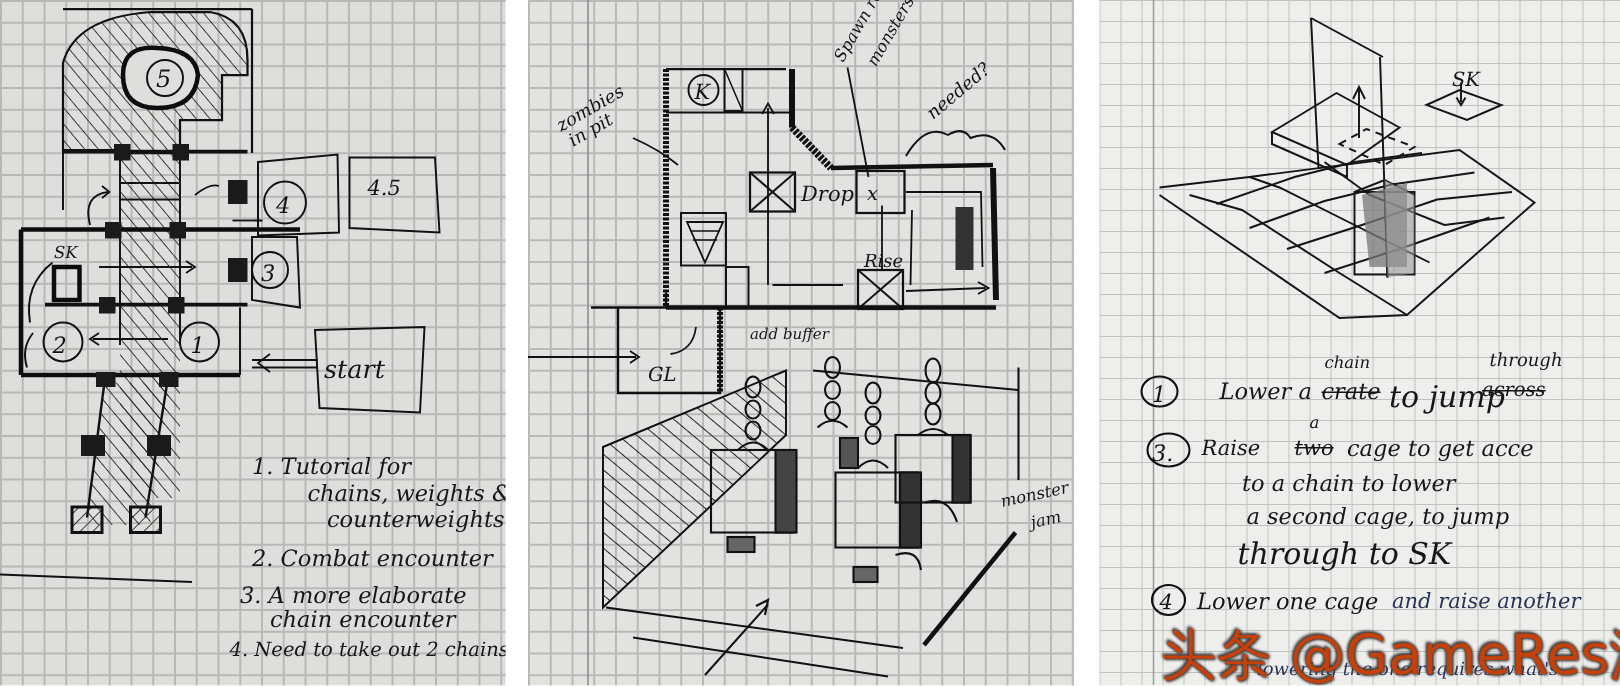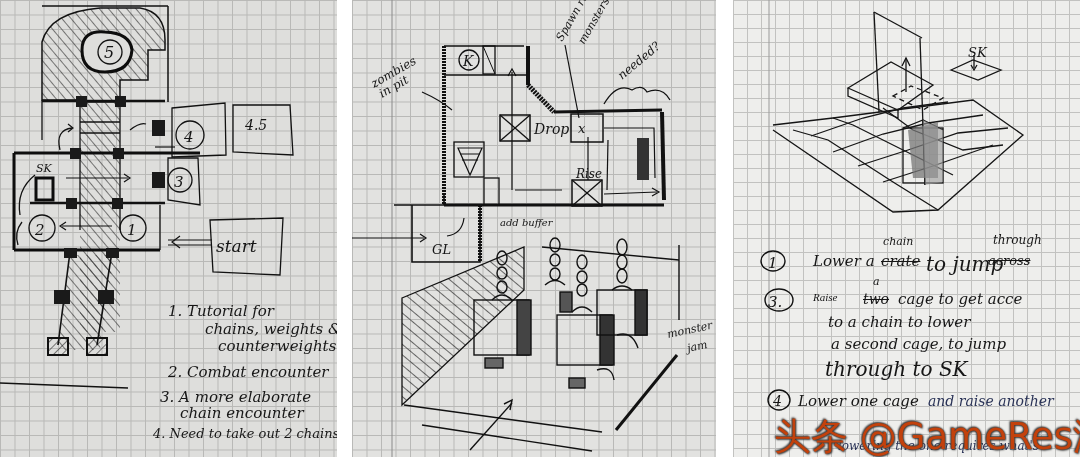--- a/index.html
+++ b/index.html
@@ -297,21 +297,21 @@
     <text x="40" y="406" class="hand" font-size="14">4</text>
   </svg>
 
   <div class="note" style="left:80px;top:254px;font-size:15px;">Lower a</div>
   <div class="note strike" style="left:148px;top:254px;font-size:15px;">crate</div>
   <div class="note" style="left:150px;top:236px;font-size:11px;">chain</div>
   <div class="note" style="left:193px;top:254px;font-size:20px;">to jump</div>
   <div class="note strike" style="left:255px;top:254px;font-size:13px;">across</div>
   <div class="note" style="left:260px;top:234px;font-size:12px;">through</div>
 
-  <div class="note" style="left:80px;top:292px;font-size:11px;font-family:Liberation Serif, serif;">Raise</div>
+  <div class="note" style="left:68px;top:292px;font-size:14px;">Raise</div>
   <div class="note strike" style="left:130px;top:292px;font-size:14px;">two</div>
   <div class="note" style="left:140px;top:276px;font-size:11px;">a</div>
   <div class="note" style="left:165px;top:292px;font-size:15px;">cage to get acce</div>
   <div class="note" style="left:98px;top:337px;font-size:15px;">a second cage, to jump</div>
   <div class="note" style="left:95px;top:315px;font-size:15px;">to a chain to lower</div>
   <div class="note" style="left:92px;top:359px;font-size:20px;">through to SK</div>
 
   <div class="note" style="left:65px;top:394px;font-size:15px;">Lower one cage</div>
   <div class="note blue" style="left:195px;top:394px;font-size:14px;">and raise another</div>
   <div class="note blue" style="left:105px;top:440px;font-size:12px;">lowering the one requires what's</div>

